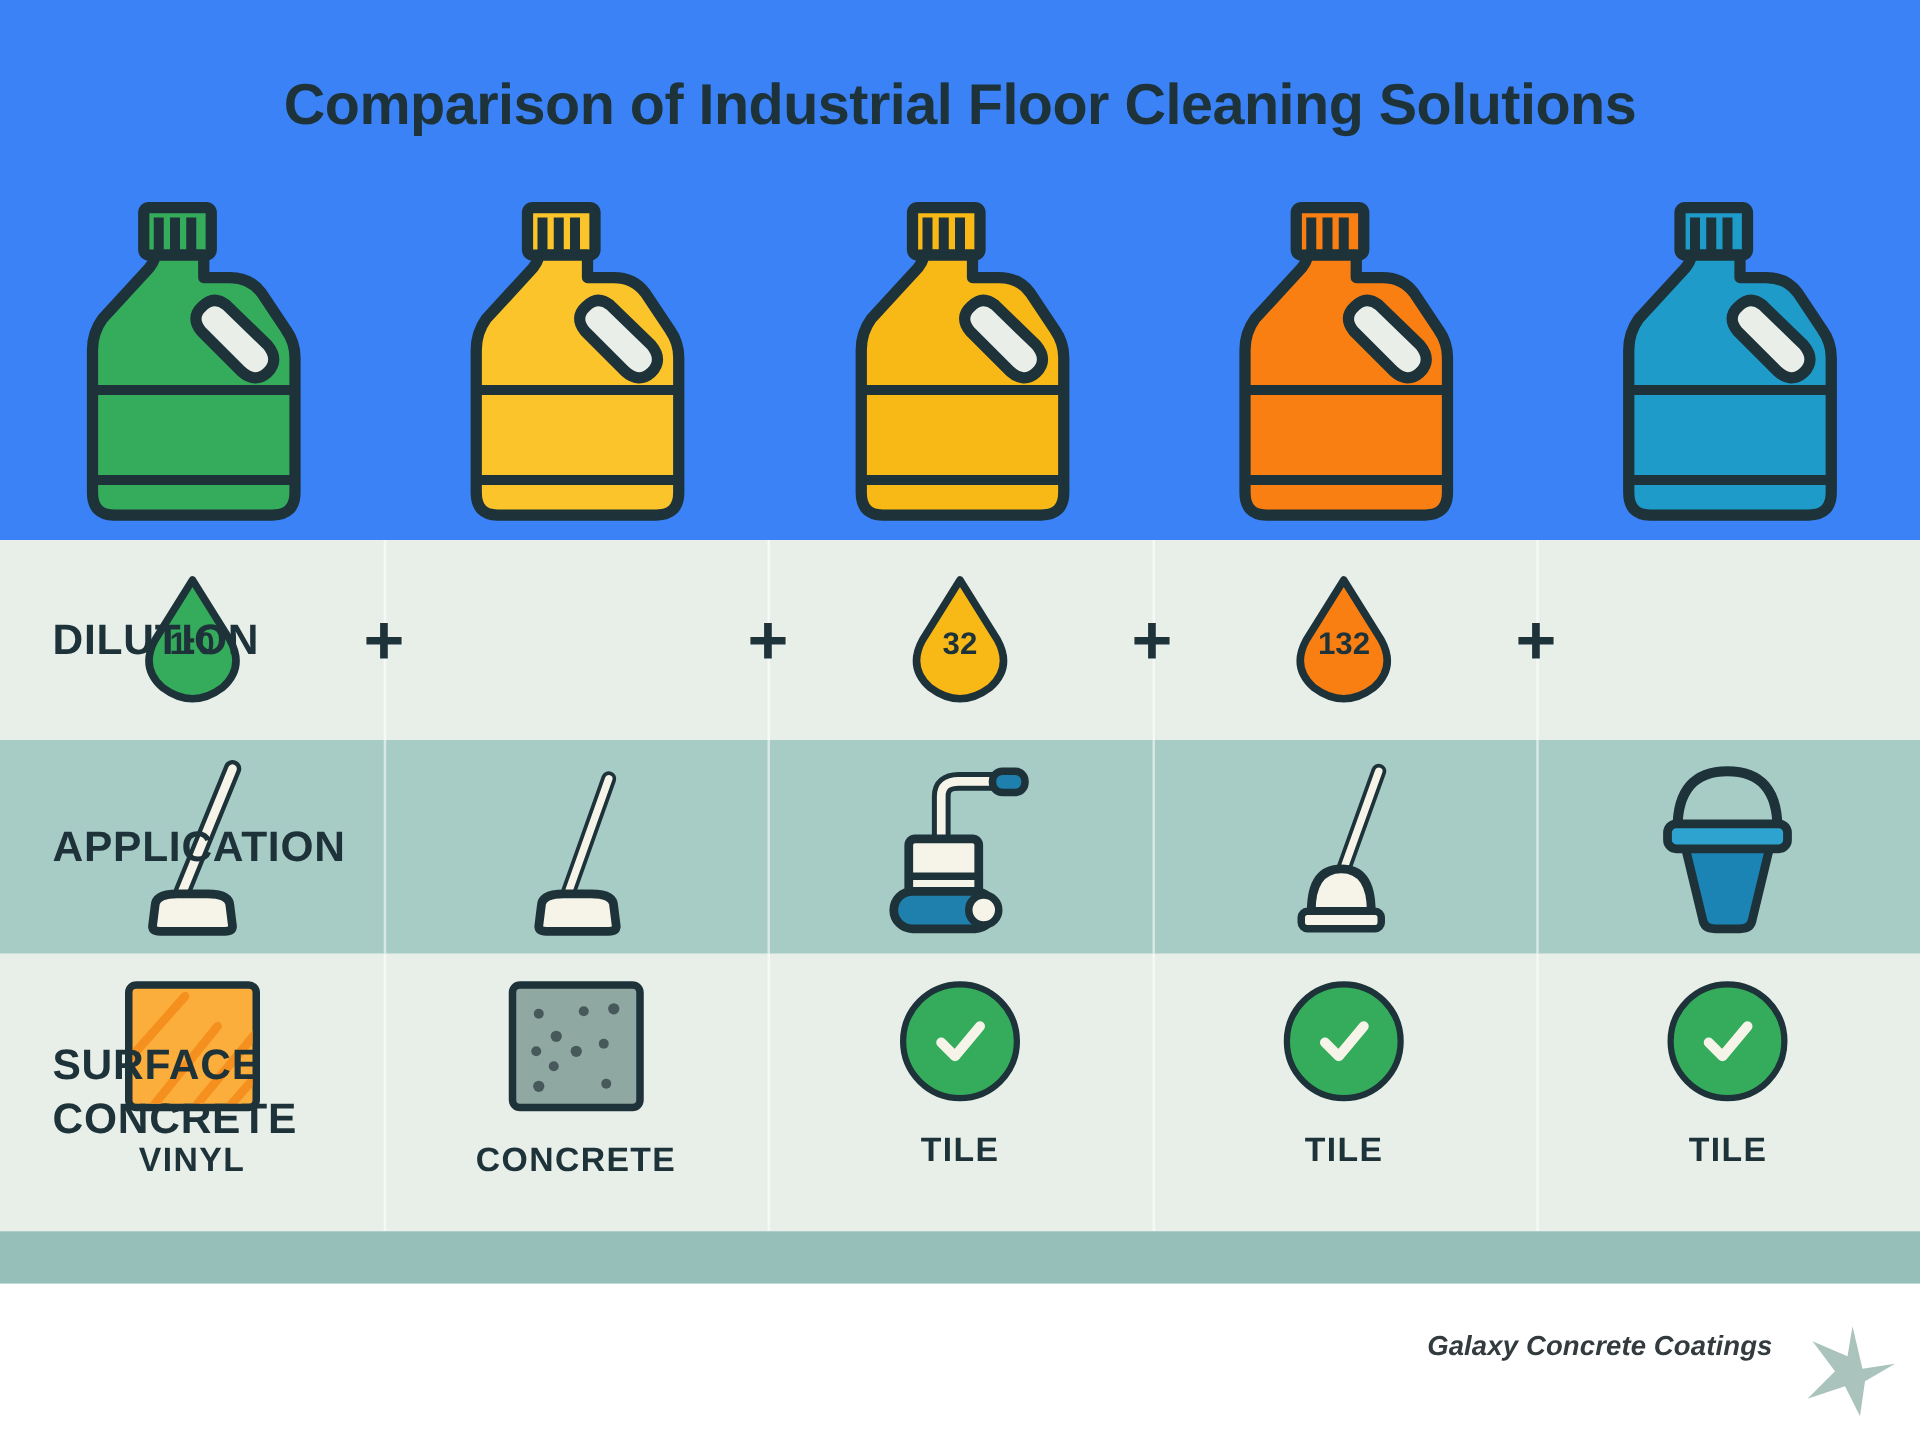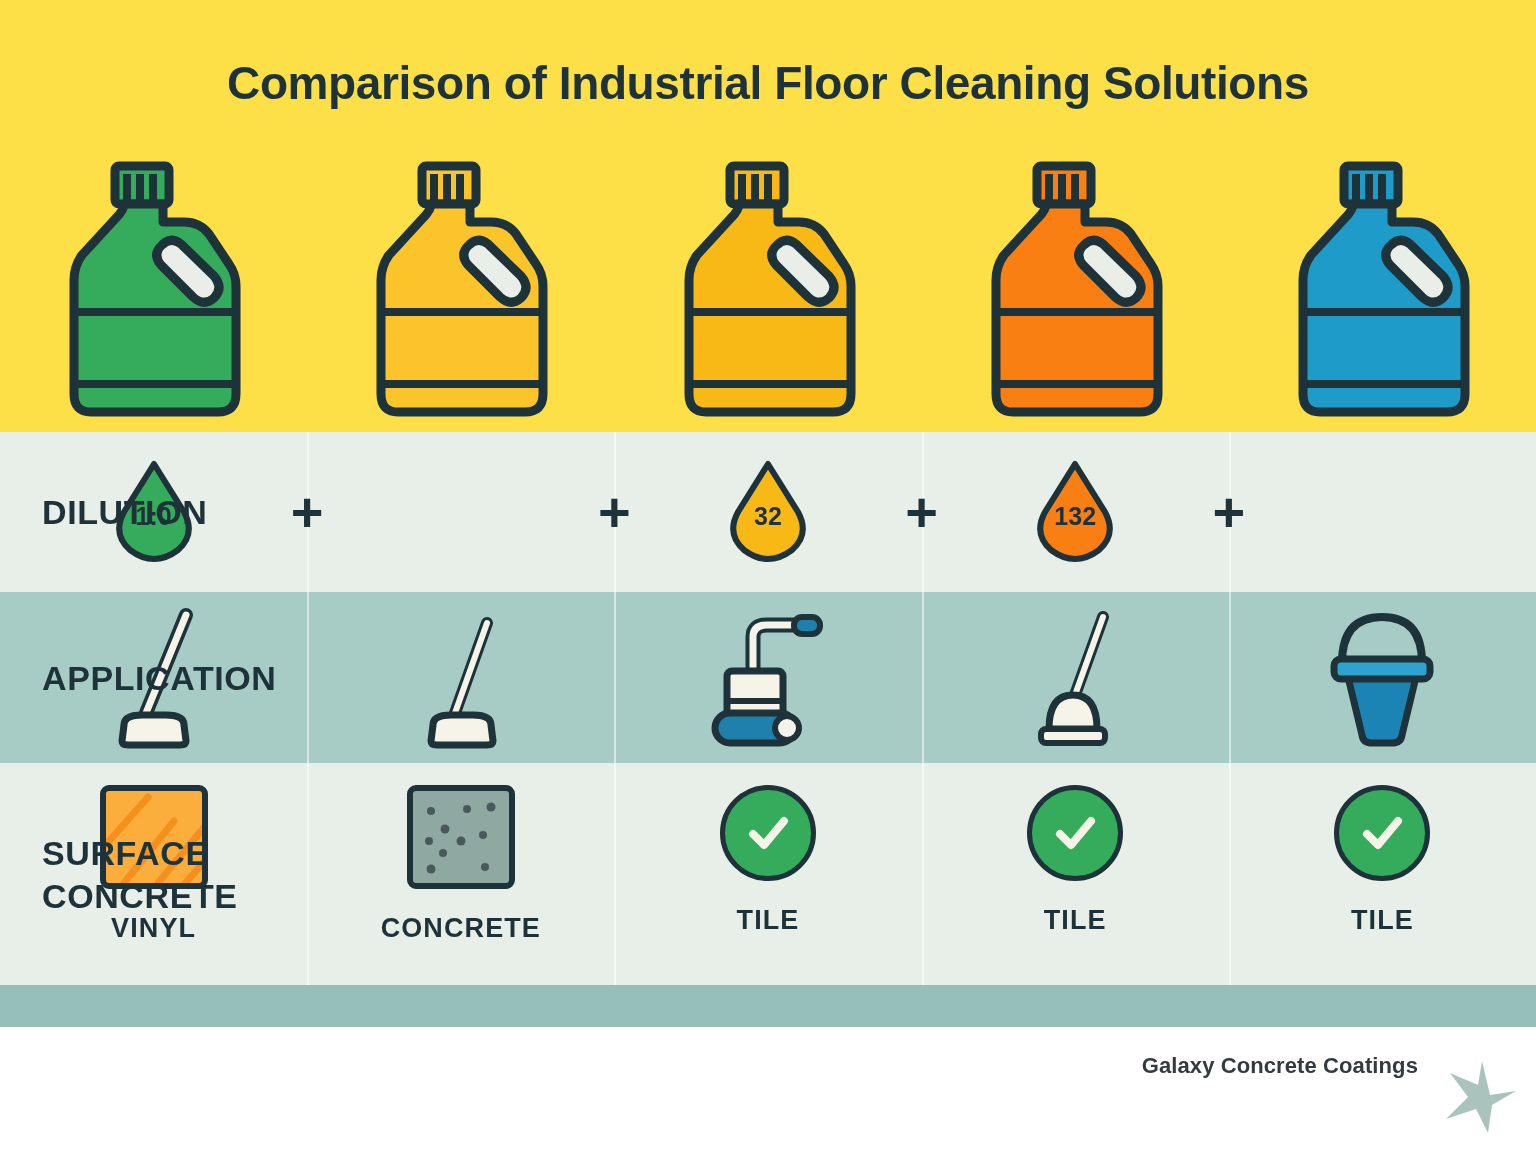--- a/index.html
+++ b/index.html
@@ -10,21 +10,21 @@
   }
   .infographic {
     position:relative;
     width:1536px; height:1154px;
     background:#ffffff;
   }
 
   
   .hero {
     position:absolute; left:0; top:0; width:1536px; height:432px;
-    background:#fde047;
+    background:#3b82f6;
   }
   .title {
     position:absolute; left:0; top:56px; width:1536px;
     text-align:center;
     font-size:46px; font-weight:bold; letter-spacing:-0.4px;
     color:#1d3239;
   }
 
   
   .bottle-row {
@@ -105,21 +105,21 @@
     font-size:27px; font-weight:bold; letter-spacing:1.1px; color:#1d3239;
   }
   .surface-cell { justify-content:flex-start; padding-top:22px; }
 
   
   .footer {
     position:absolute; left:0; top:1027px; width:1536px; height:127px;
     background:#ffffff;
   }
   .footer-text {
-    position:absolute; right:118px; top:26px; text-align:center;
+    position:absolute; right:118px; top:37px; text-align:center;font-style:italic;
   }
   .brand {
     font-size:22px; font-weight:bold; color:#333b3e; letter-spacing:0.1px;
   }
   .brand-url {
     margin-top:8px; font-size:19px; color:#8a9094;
   }
   .star-logo {
     position:absolute; right:18px; top:30px;
   }

